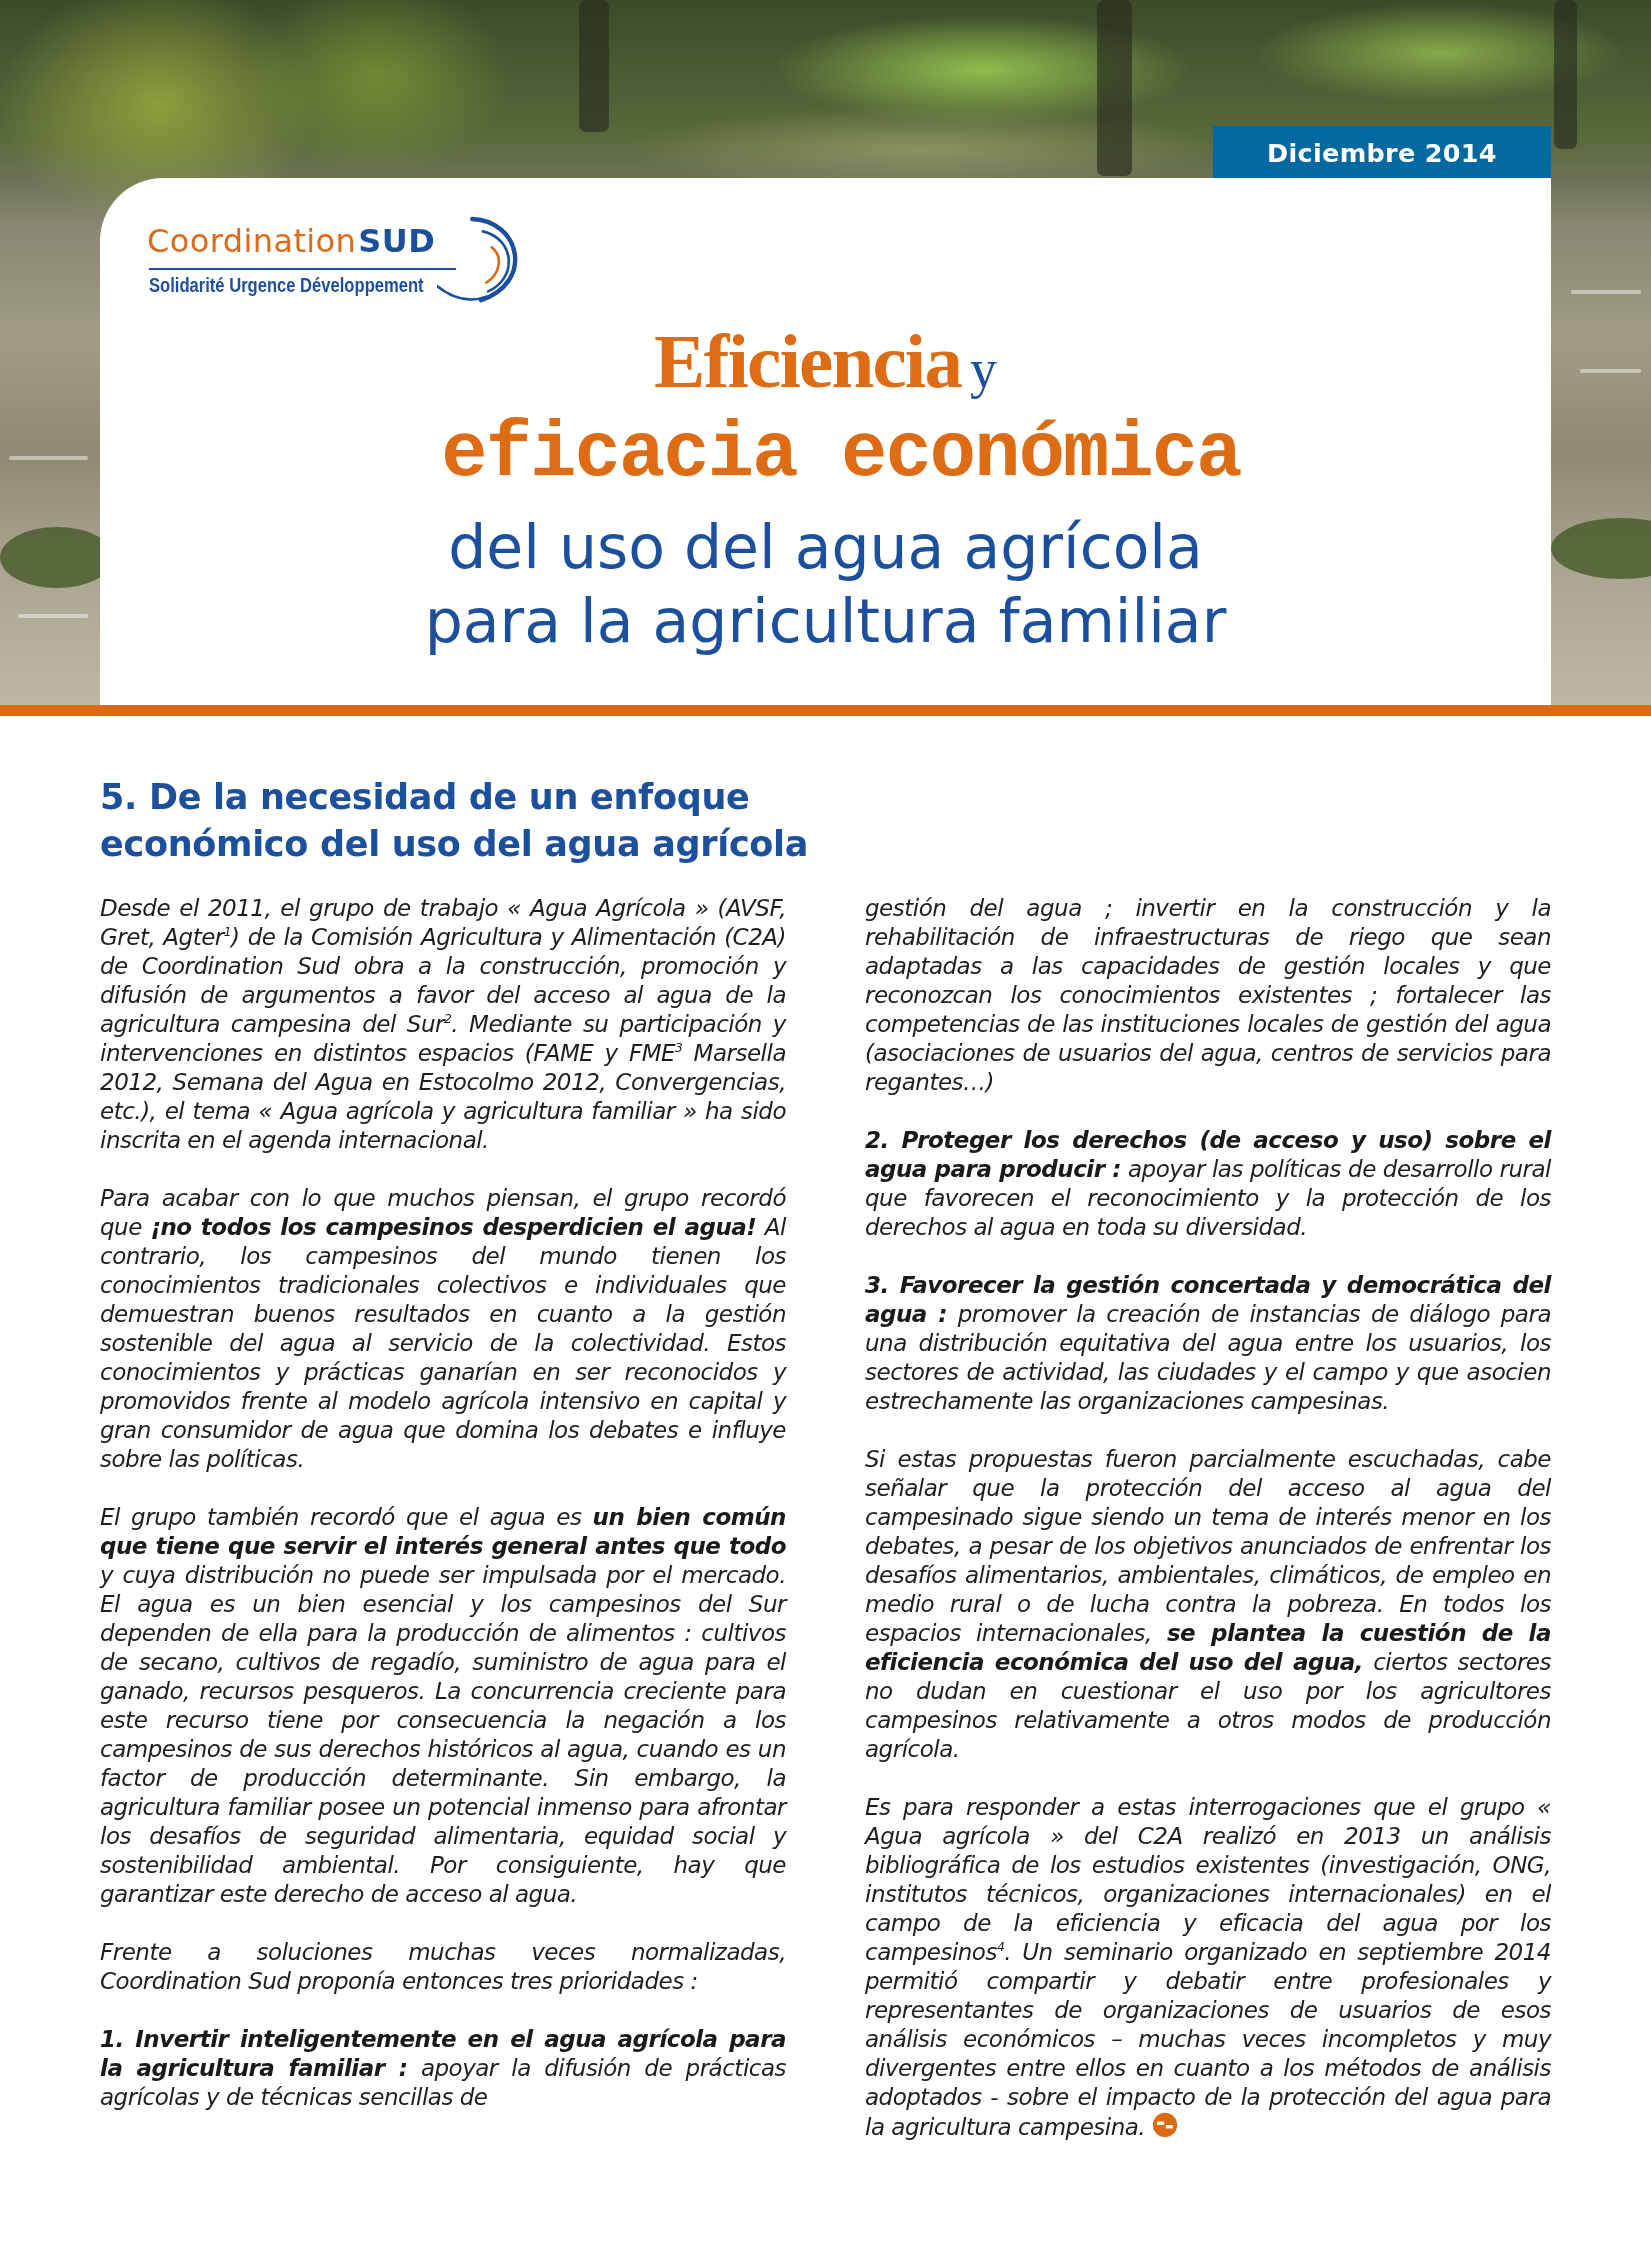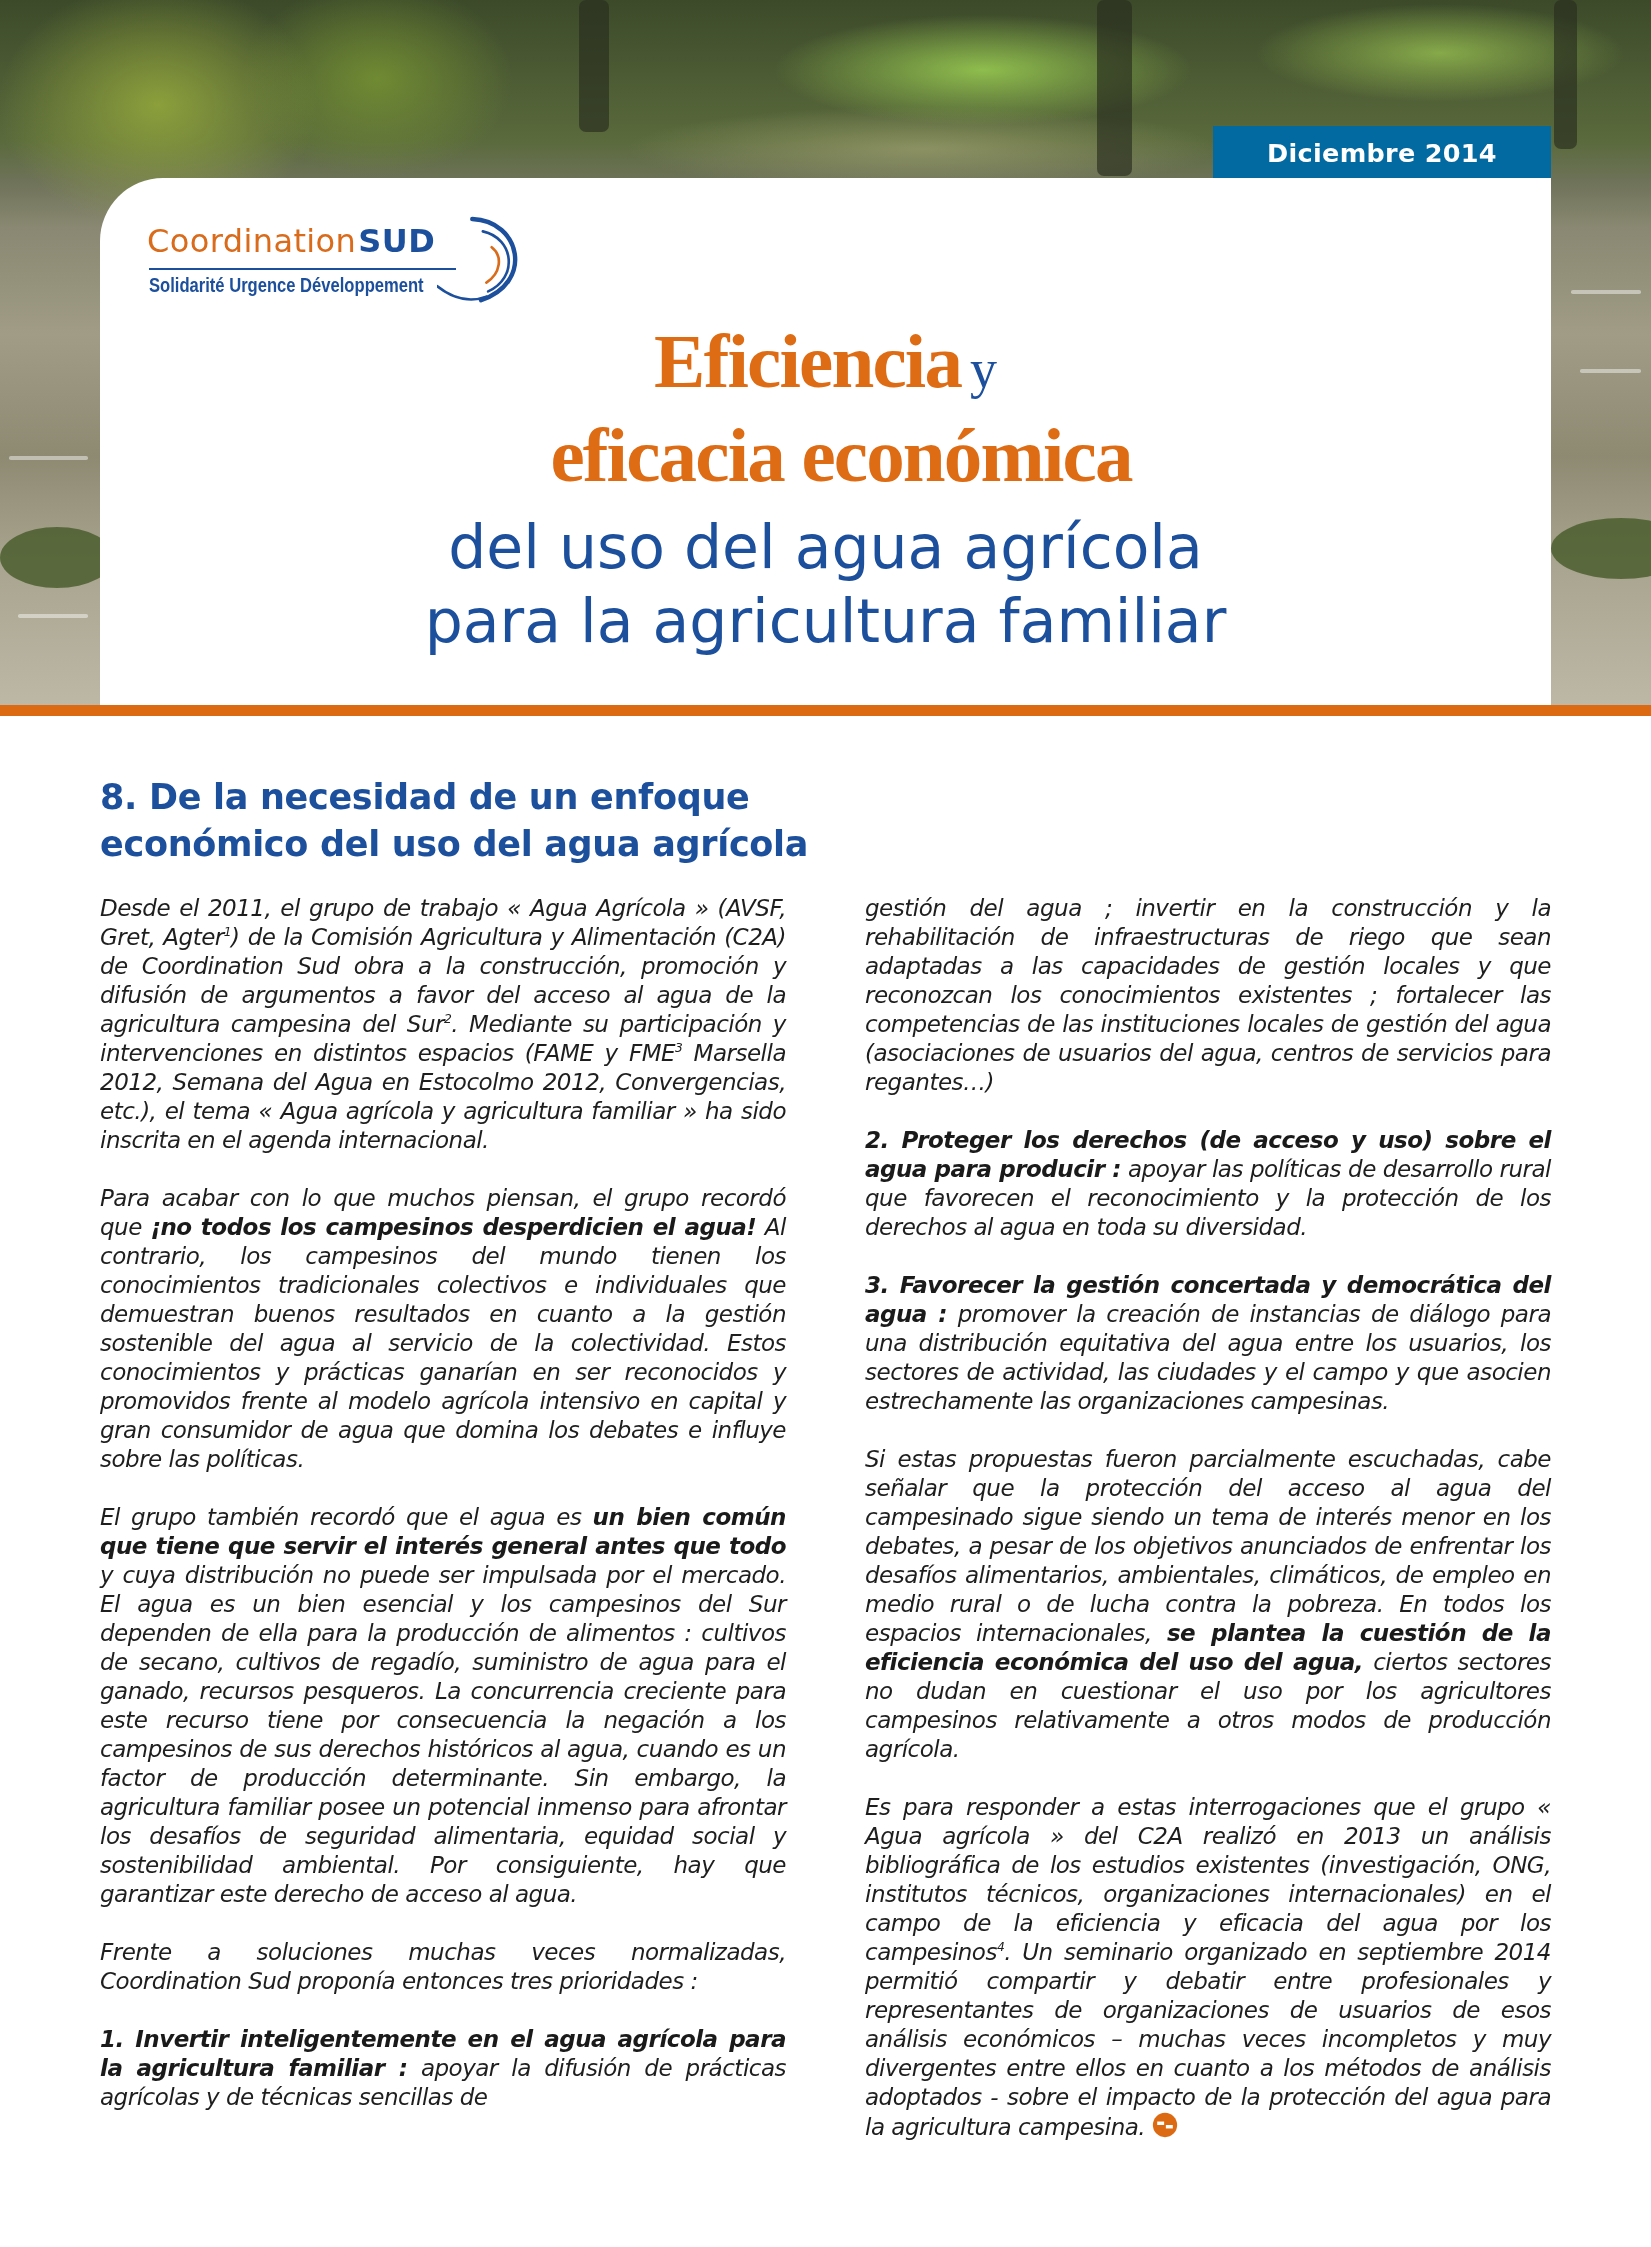--- a/index.html
+++ b/index.html
@@ -41,21 +41,21 @@
   .logo-main .coord { color: #d96b1b; font-weight: normal; text-align: right; }
   .logo-main .sud { color: #1c4f9c; font-weight: bold; margin-left: 2px; }
   .logo-rule { position: absolute; left: 1.8px; top: 72px; width: 307px; height: 2.6px; background: #1c4f9c; }
   .logo-sub { position: absolute; left: 1.8px; top: 79px; white-space: nowrap; color: #1c4f9c; font-family: "Liberation Sans", sans-serif; font-weight: bold; font-size: 19.3px; transform: scaleX(0.86); transform-origin: left center; }
   .logo-swoosh { position: absolute; left: 290px; top: 16px; width: 97px; height: 97px; }
 
   
   .title-block { position: absolute; left: 0; top: 140px; width: 1451px; text-align: center; }
   .title-line1 { font-family: Liberation Serif, serif; font-weight: bold; color: #de6c14; font-size: 77px; line-height: 86px; letter-spacing: -1.8px; }
   .title-line1 .y { color: #1c4f9c; font-weight: normal; font-size: 54px; letter-spacing: 0; margin-left: 8.8px; }
-  .title-line2 { font-family: Liberation Serif, serif; font-weight: bold; color: #de6c14; font-size: 77px; line-height: 86px; letter-spacing: -1.8px; padding-left: 31px; }
+  .title-line2 { font-family: Liberation Mono, monospace; font-weight: bold; color: #de6c14; font-size: 77px; line-height: 86px; letter-spacing: -1.8px; padding-left: 31px; }
   .subtitle-line { font-family: "DejaVu Sans", sans-serif; color: #1c4f9c; font-size: 60px; line-height: 74px; letter-spacing: 0; }
 
   
   .orange-rule { position: absolute; left: 0; top: 705px; width: 1651px; height: 10.5px; background: #dc6a12; }
 
   
   .section-heading {
     position: absolute; left: 100px; top: 774px; width: 790px;
     font-family: "DejaVu Sans", sans-serif; font-weight: bold; color: #1c4f9c;
     font-size: 35px; line-height: 47px; letter-spacing: -0.3px;
@@ -108,21 +108,21 @@
     </div>
     <div class="title-line2">eficacia económica</div>
     <div class="subtitle-line" style="margin-top:12px;">del uso del agua agrícola</div>
     <div class="subtitle-line">para la agricultura familiar</div>
   </div>
 </div>
 
 <div class="orange-rule"></div>
 
 <h2 class="section-heading">
-  <span>8. De la necesidad de un enfoque</span><br>
+  <span>5. De la necesidad de un enfoque</span><br>
   <span>económico del uso del agua agrícola</span>
 </h2>
 
 <div class="col col-left">
   <p>
     <span>Desde el 2011, el grupo de trabajo « Agua Agrícola » (AVSF, Gret, Agter</span><sup>1</sup><span>) de la Comisión Agricultura y Alimentación (C2A) de Coordination Sud obra a la construcción, promoción y difusión de argumentos a favor del acceso al agua de la agricultura campesina del Sur</span><sup>2</sup><span>. Mediante su participación y intervenciones en distintos espacios (FAME y FME</span><sup>3</sup><span> Marsella 2012, Semana del Agua en Estocolmo 2012, Convergencias, etc.), el tema « Agua agrícola y agricultura familiar » ha sido inscrita en el agenda internacional.</span>
   </p>
   <p>
     <span>Para acabar con lo que muchos piensan, el grupo recordó que </span><b>¡no todos los campesinos desperdicien el agua!</b><span> Al contrario, los campesinos del mundo tienen los conocimientos tradicionales colectivos e individuales que demuestran buenos resultados en cuanto a la gestión sostenible del agua al servicio de la colectividad. Estos conocimientos y prácticas ganarían en ser reconocidos y promovidos frente al modelo agrícola intensivo en capital y gran consumidor de agua que domina los debates e influye sobre las políticas.</span>
   </p>

